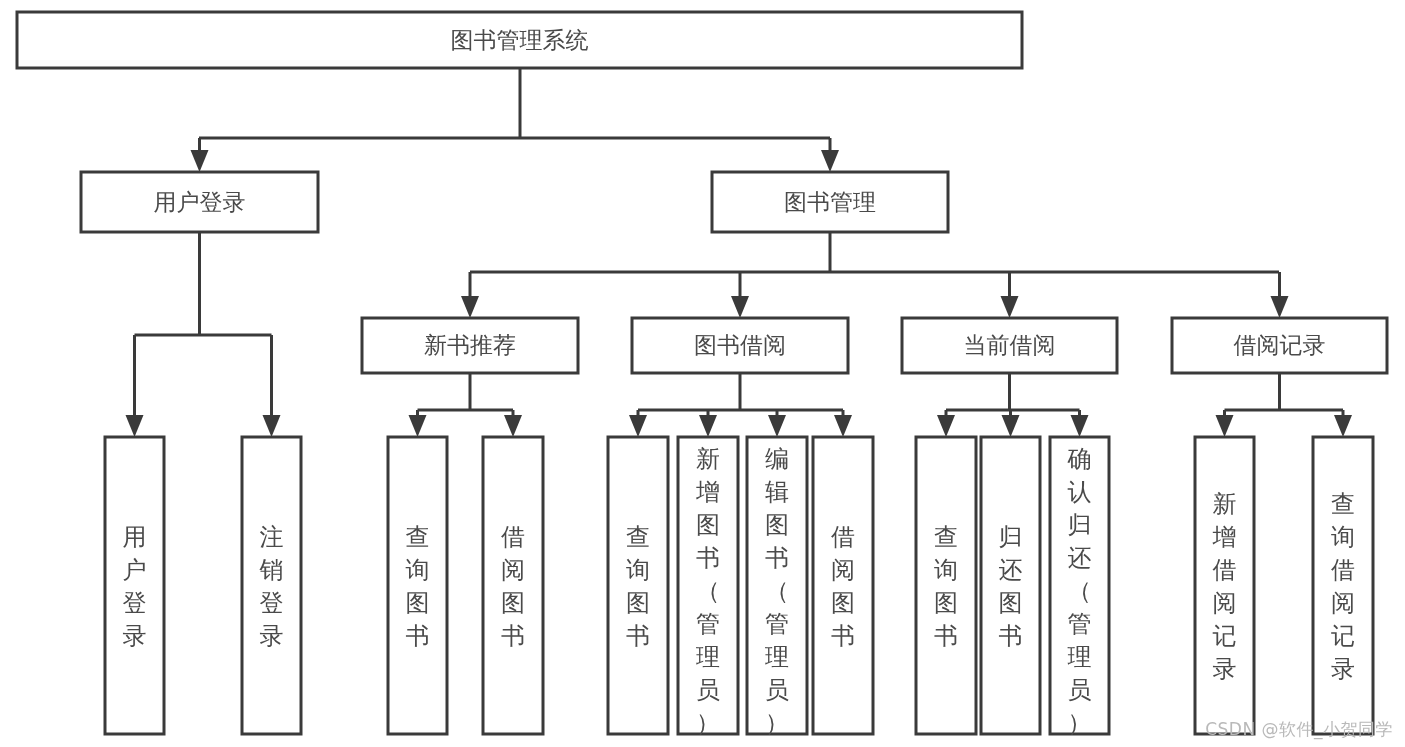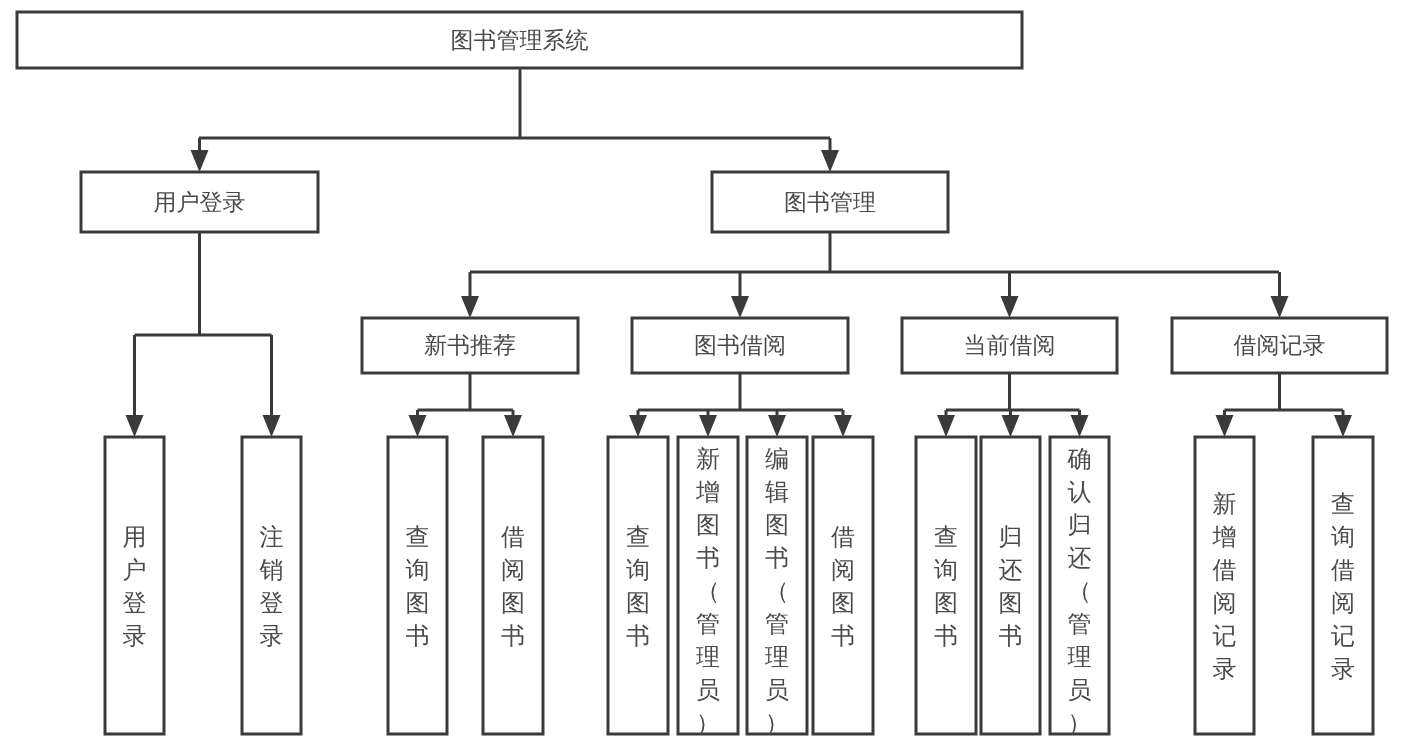--- a/index.html
+++ b/index.html
@@ -203,13 +203,14 @@
         <g>
           <rect x="1195" y="437" width="59" height="297" rx="0" class="node-box"></rect>
           <text x="1224.5" y="512.24" class="node-label-vertical"><tspan x="1224.5" dy="0">新</tspan><tspan x="1224.5" dy="33">增</tspan><tspan x="1224.5" dy="33">借</tspan><tspan x="1224.5" dy="33">阅</tspan><tspan x="1224.5" dy="33">记</tspan><tspan x="1224.5" dy="33">录</tspan></text>
         </g>
         <g>
           <rect x="1313" y="437" width="60" height="297" rx="0" class="node-box"></rect>
           <text x="1343" y="512.24" class="node-label-vertical"><tspan x="1343" dy="0">查</tspan><tspan x="1343" dy="33">询</tspan><tspan x="1343" dy="33">借</tspan><tspan x="1343" dy="33">阅</tspan><tspan x="1343" dy="33">记</tspan><tspan x="1343" dy="33">录</tspan></text>
         </g>
       </g>
   </svg>
+  <div class="watermark-text">CSDN @软件_小贺同学</div>
 </div>
 
 </body></html>

